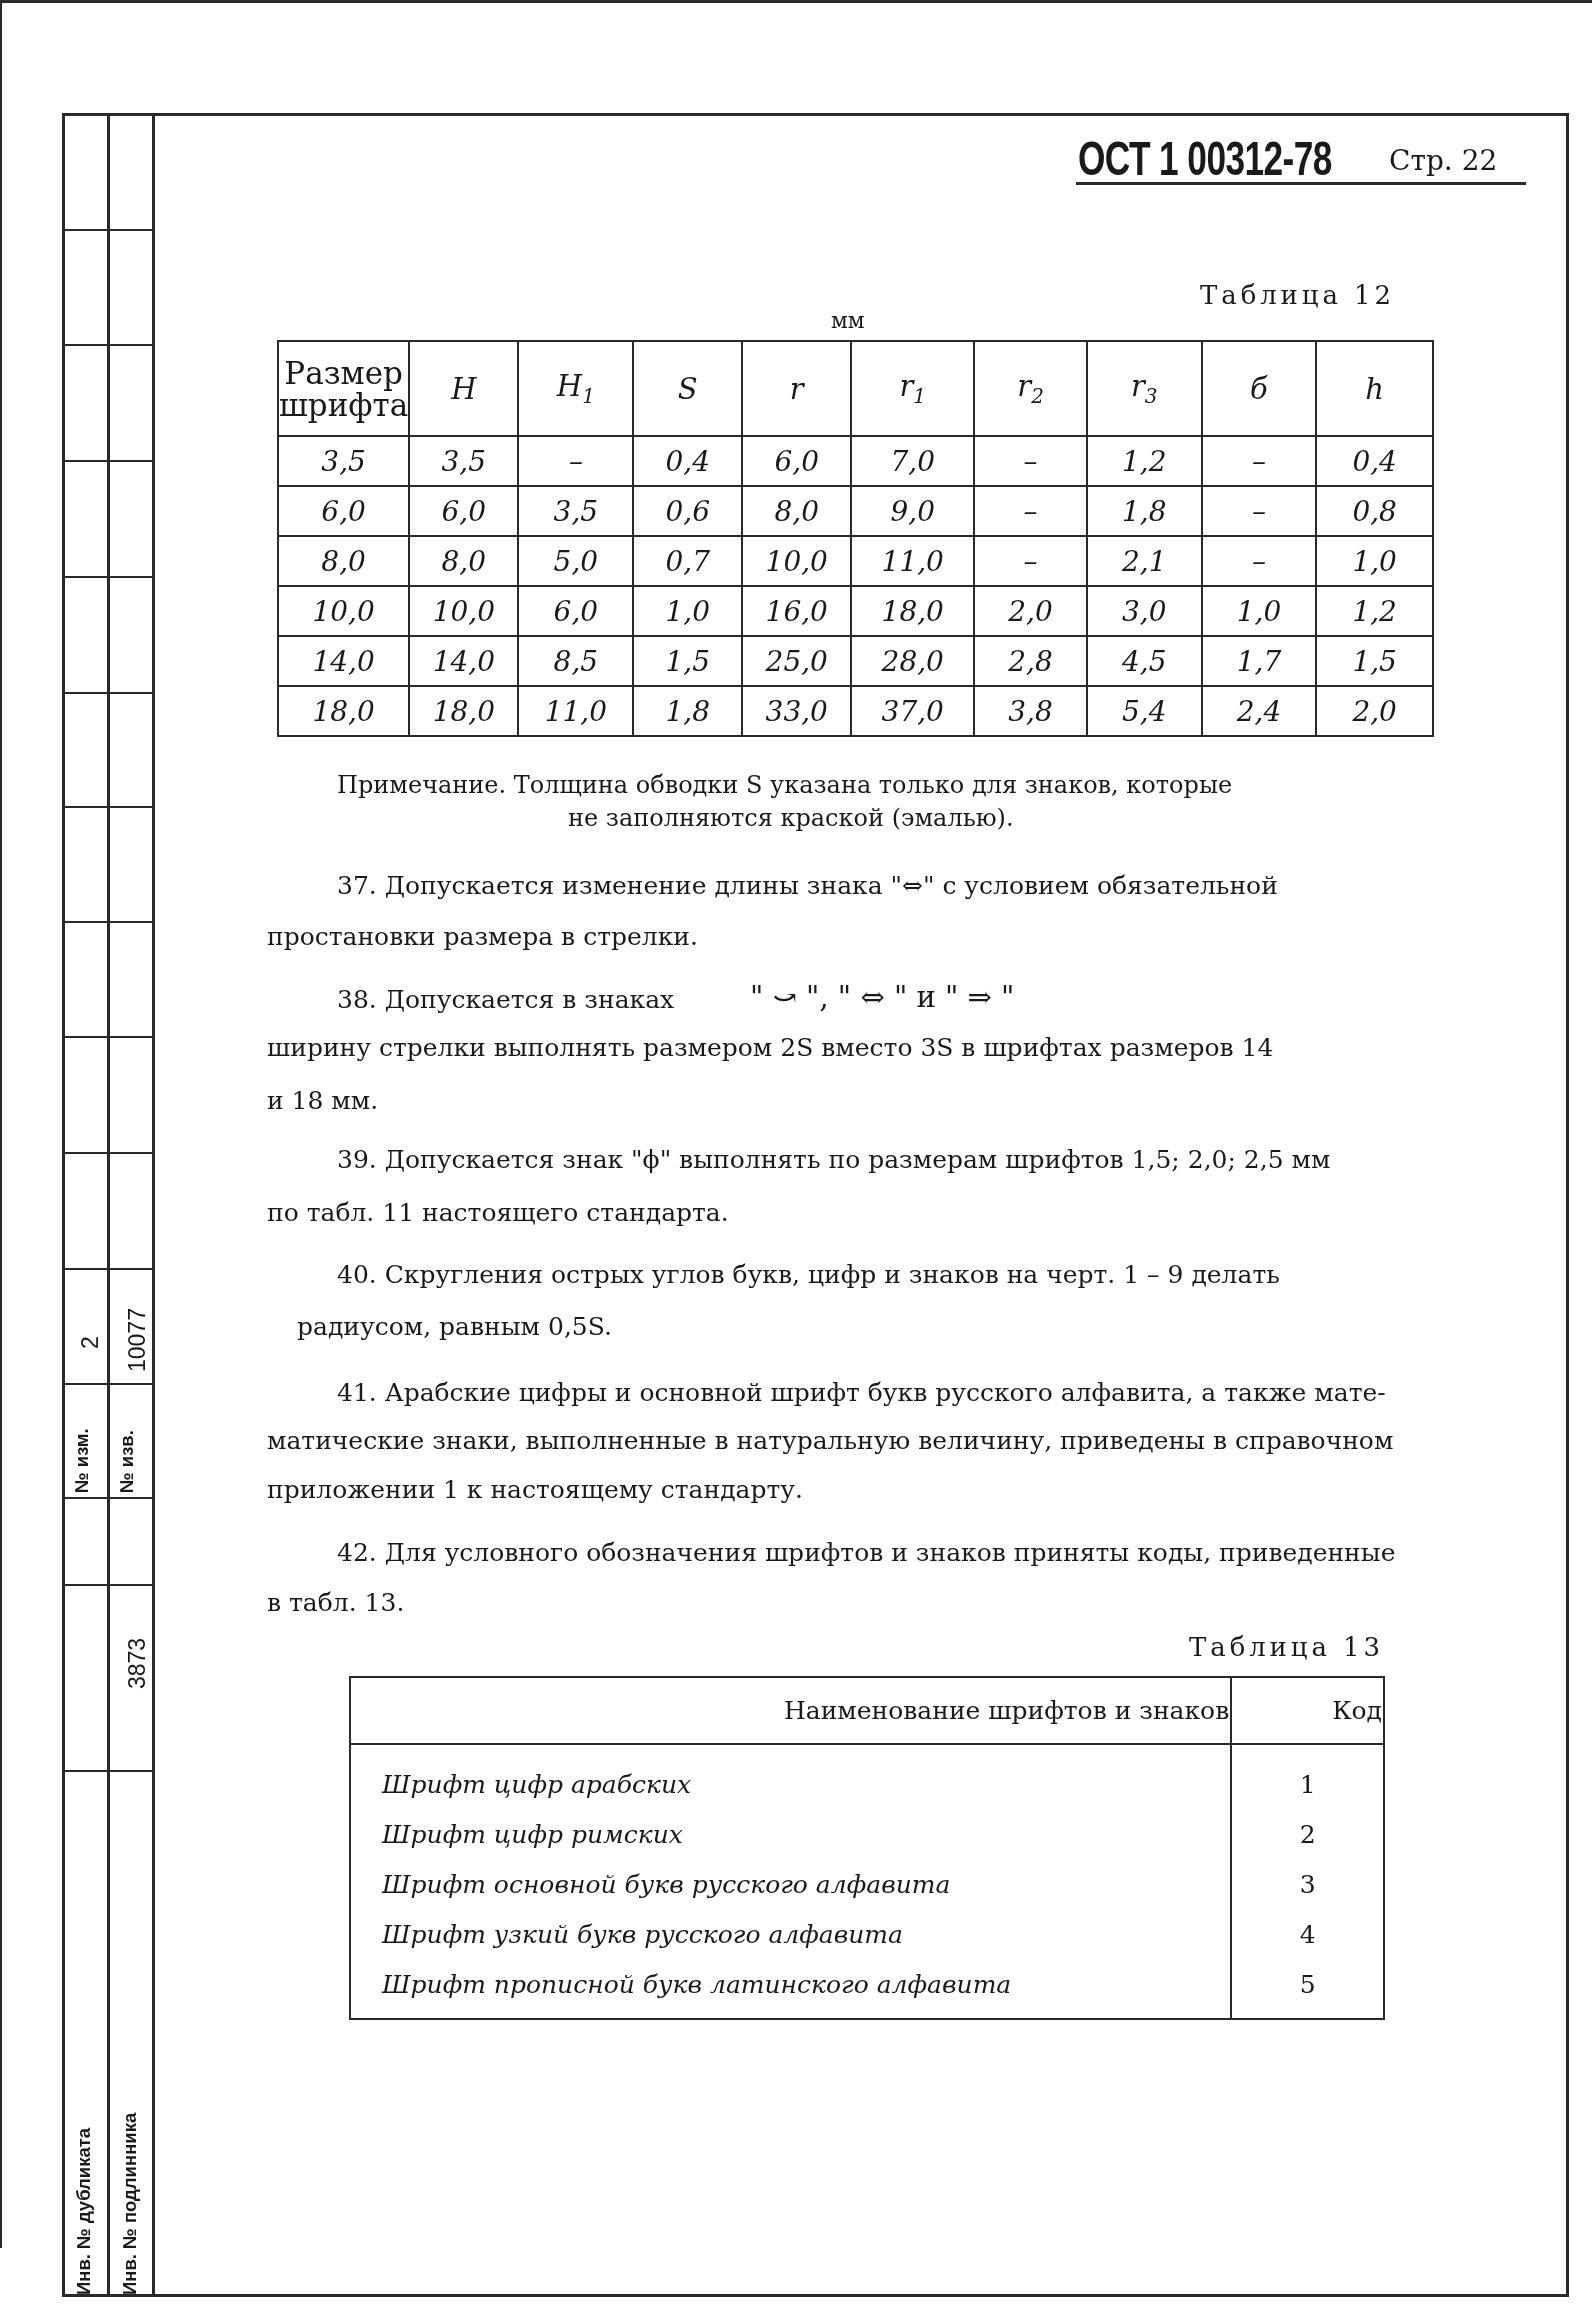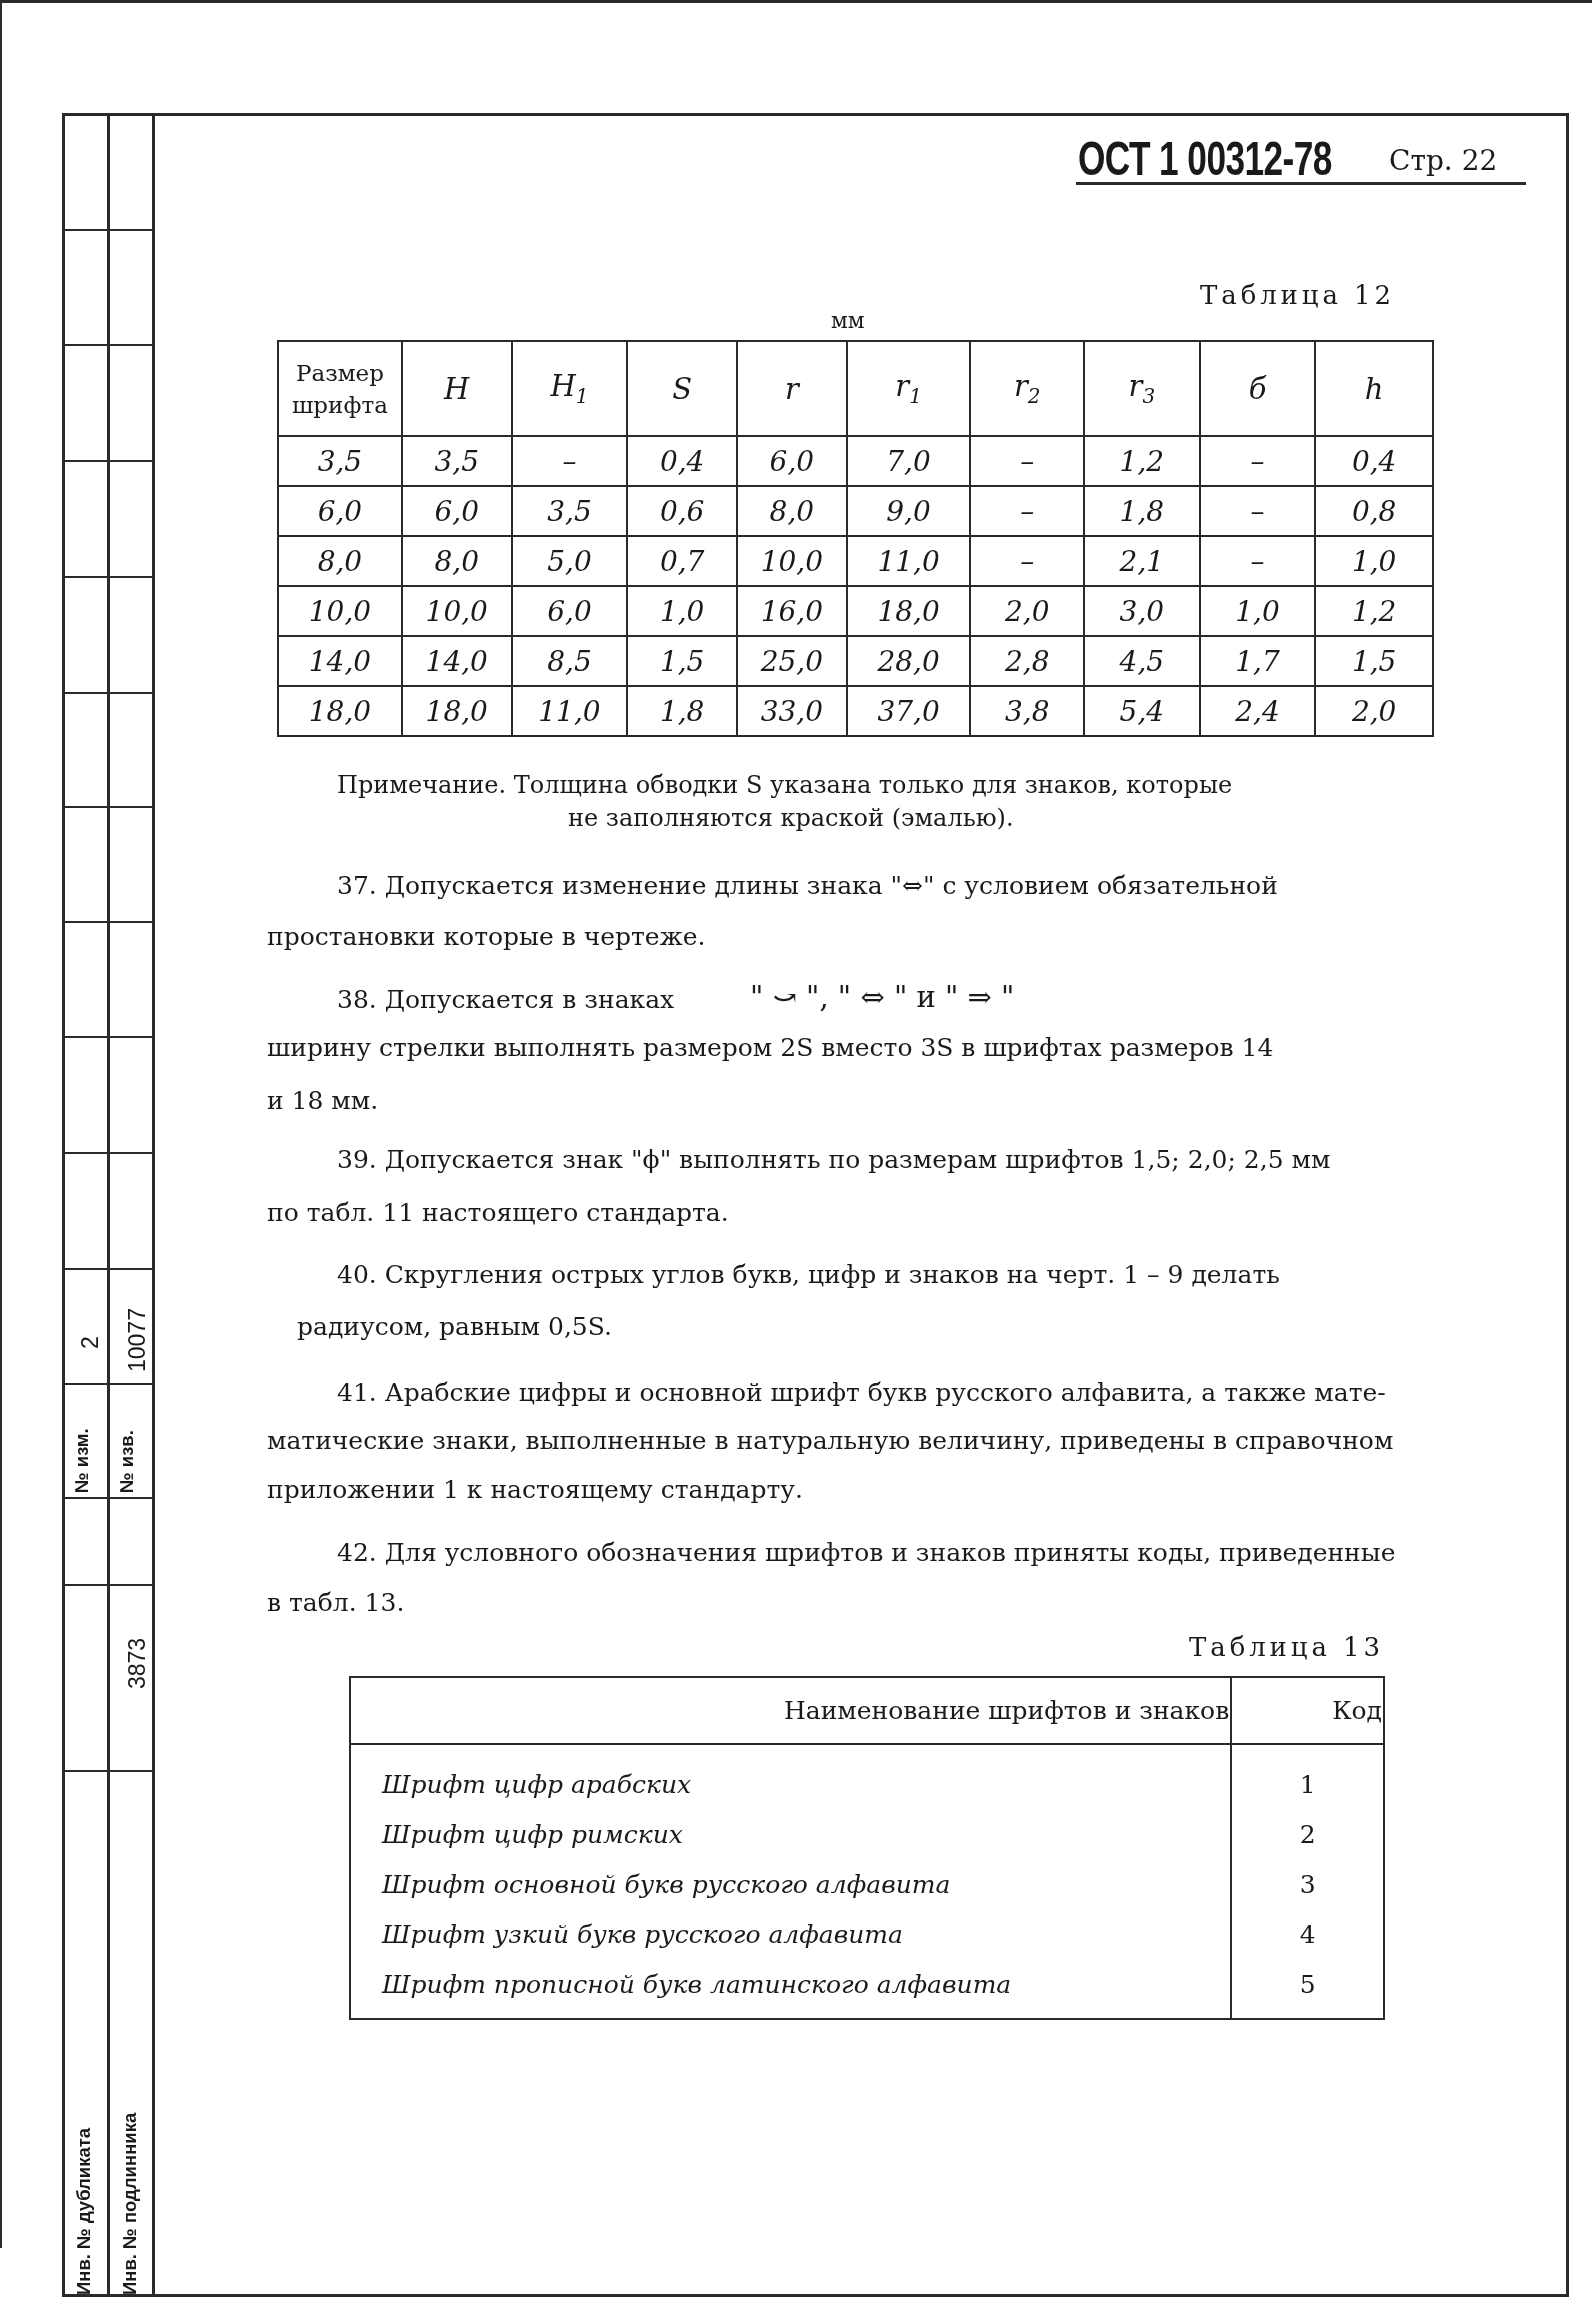--- a/index.html
+++ b/index.html
@@ -42,21 +42,21 @@
   .units { position:absolute; left:831px; top:308px; font-size:21.6px; }
 
   table.t12 {
     position:absolute; left:277px; top:340px; width:1157px;
     border-collapse:collapse; font-size:28px;
   }
   table.t12 td, table.t12 th {
     border:2.3px solid #2a2a2a; text-align:center; font-weight:normal; padding:0;
   }
   table.t12 th { height:93px; font-style:italic; font-size:29px; }
-  table.t12 th.first { font-style:normal; font-size:23px; line-height:32px; }
+  table.t12 th.first { font-style:normal; font-size:31px; line-height:32px; }
   table.t12 td { height:48px;font-style:italic; }
   sub { font-size:20px; }
 
   .para { position:absolute; font-size:25px; white-space:nowrap; }
 
   table.t13 {
     position:absolute; left:349px; top:1676px; width:1036px;
     border-collapse:collapse; font-size:25px;
   }
   table.t13 th, table.t13 td { border-left:2.3px solid #2a2a2a; border-right:2.3px solid #2a2a2a; font-weight:normal; }
@@ -206,21 +206,21 @@
         <td>2,4</td>
         <td>2,0</td>
   </tr>
 </tbody>
   </table>
 
 <div class="para" style="left:337px; top:771px; font-size:24px;">Примечание. Толщина обводки S указана только для знаков, которые</div>
 <div class="para" style="left:568px; top:804px; font-size:24px;">не заполняются краской (эмалью).</div>
 
 <div class="para" style="left:337px; top:871px;">37. Допускается изменение длины знака "⇔" с условием обязательной</div>
-<div class="para" style="left:267px; top:922px;">простановки которые в чертеже.</div>
+<div class="para" style="left:267px; top:922px;">простановки размера в стрелки.</div>
 
 <div class="para" style="left:337px; top:985px;">38. Допускается в знаках</div>
 <div class="para" style="left:750px; top:980px; font-size:29px;">" ⤻ ", " ⇔ " и " ⇒ "</div>
 <div class="para" style="left:267px; top:1033px;">ширину стрелки выполнять размером 2S   вместо 3S   в шрифтах размеров 14</div>
 <div class="para" style="left:267px; top:1086px;">и 18 мм.</div>
 
 <div class="para" style="left:337px; top:1145px;">39. Допускается знак "ϕ" выполнять по размерам шрифтов 1,5; 2,0; 2,5 мм</div>
 <div class="para" style="left:267px; top:1198px;">по табл. 11 настоящего стандарта.</div>
 
 <div class="para" style="left:337px; top:1260px;">40. Скругления острых углов букв, цифр и знаков на черт. 1 – 9 делать</div>

